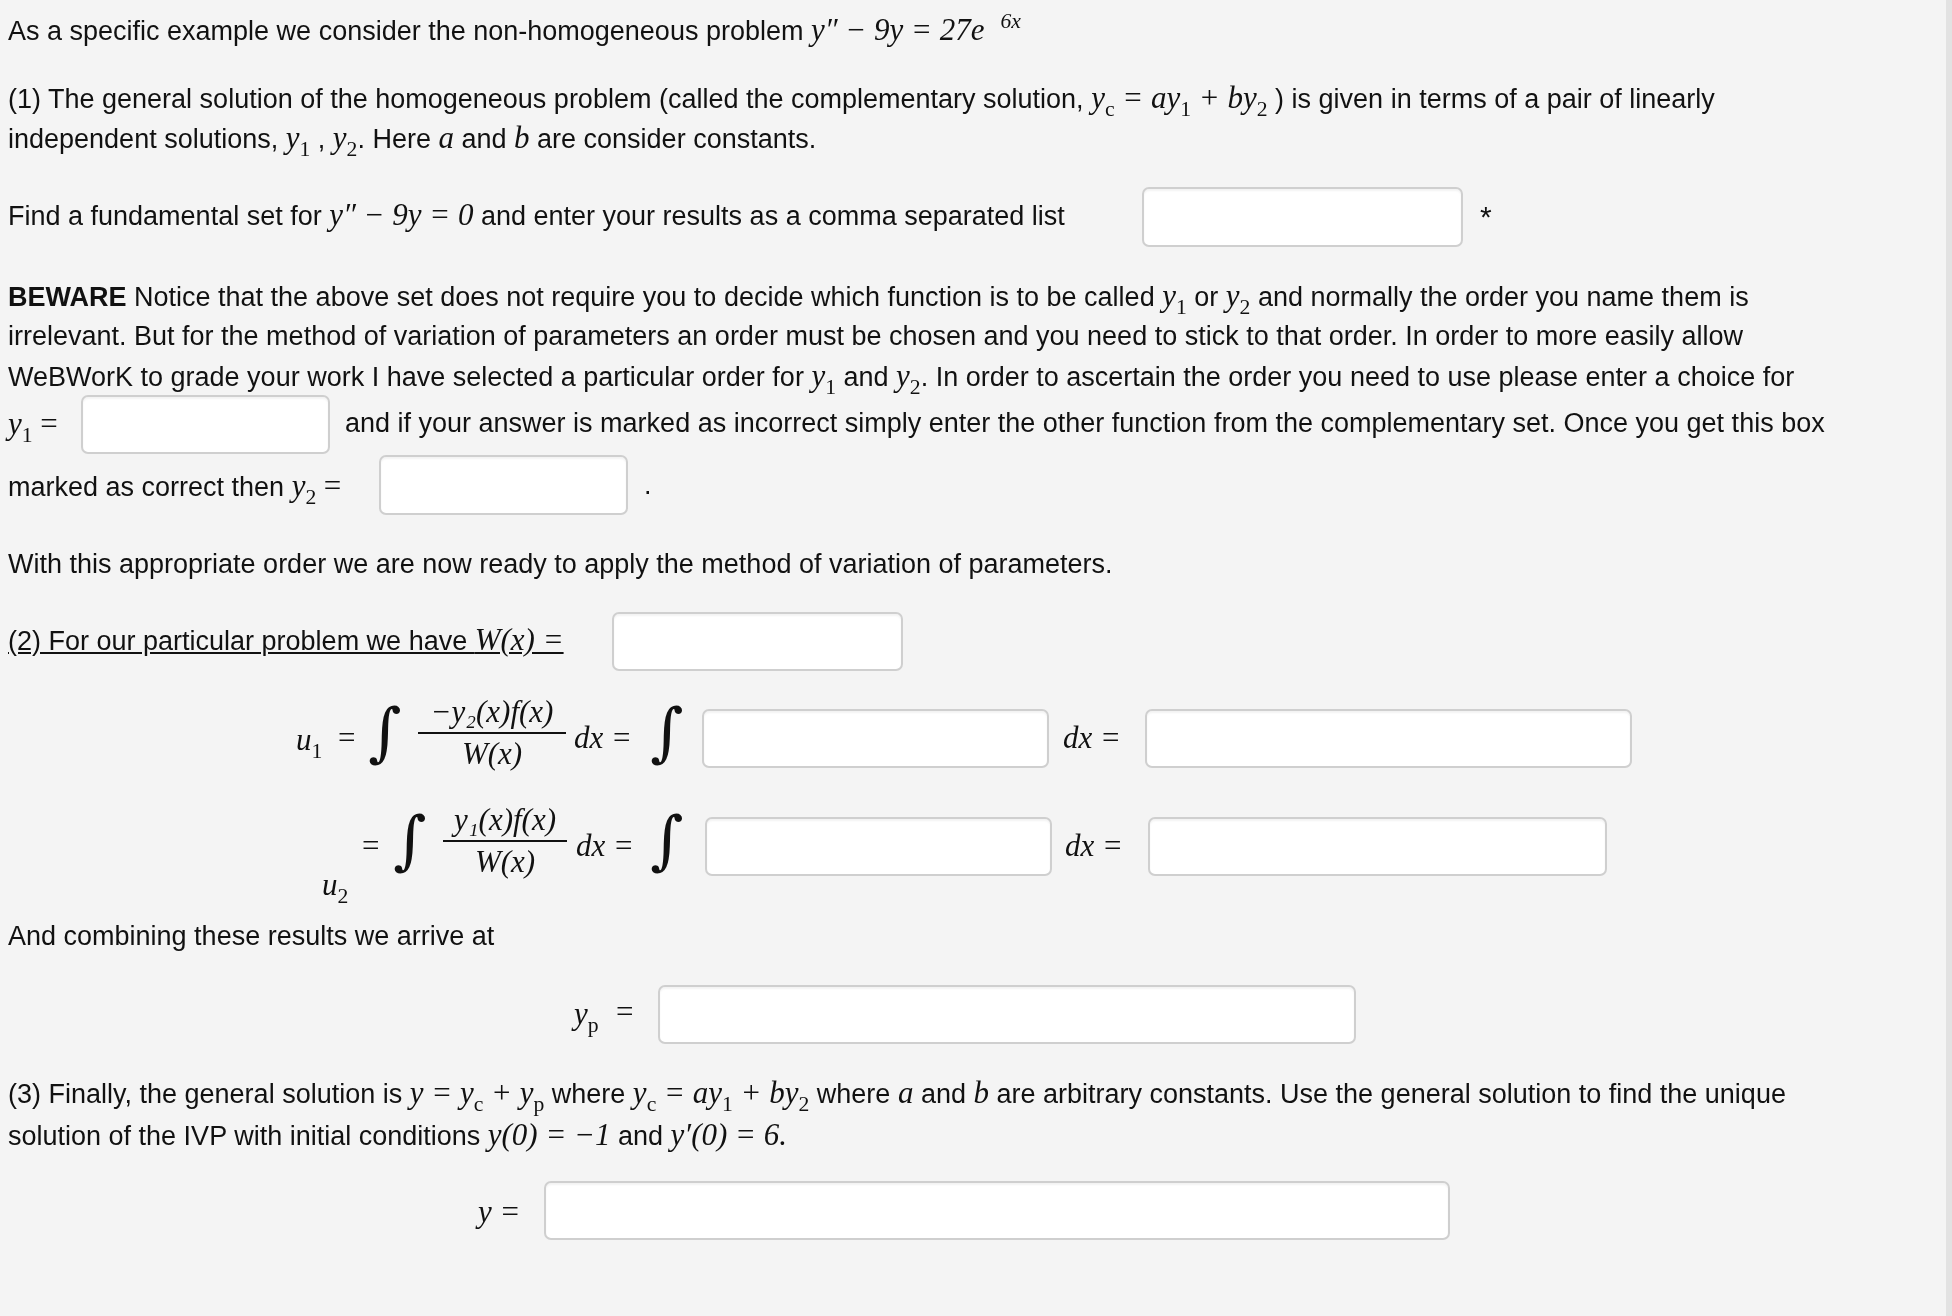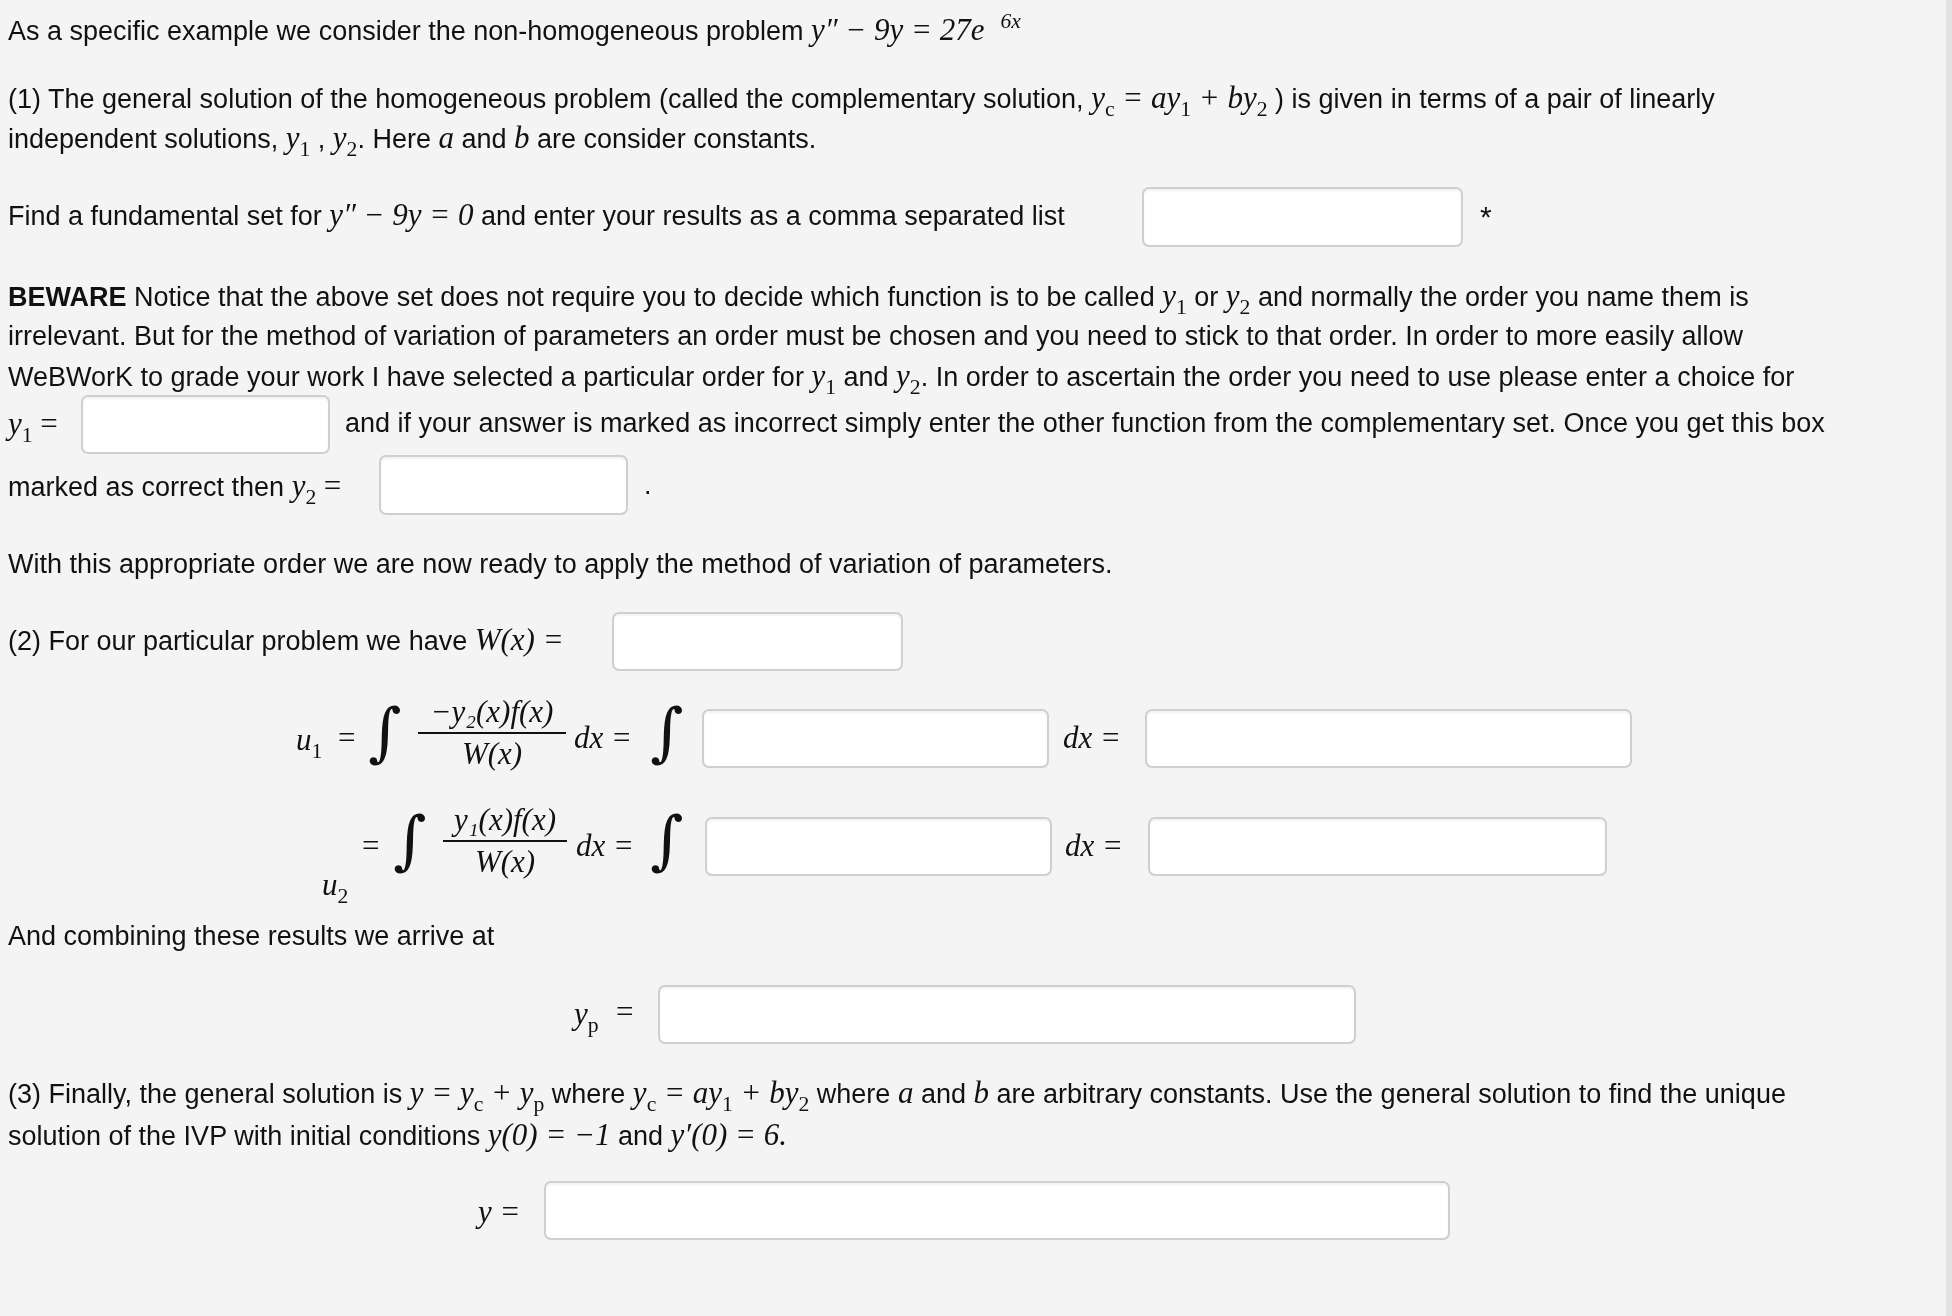--- a/index.html
+++ b/index.html
@@ -61,21 +61,21 @@
 <div class="abs m" style="left:8px; top:406px;">y<sub>1</sub> <span class="mr">=</span></div>
 <input class="inp" style="left: 81px; top: 395px; width: 249px; height: 59px;" value="">
 <div class="abs" style="left:345px; top:408px;">and if your answer is marked as incorrect simply enter the other function from the complementary set. Once you get this box</div>
 
 <div class="abs" style="left:8px; top:468px;"><span>marked as correct then </span><span class="m">y<sub>2</sub></span> <span class="mr">=</span></div>
 <input class="inp" style="left: 379px; top: 455px; width: 249px; height: 60px;" value="">
 <div class="abs" style="left:644px; top:470px;">.</div>
 
 <div class="line" style="top:548px;">With this appropriate order we are now ready to apply the method of variation of parameters.</div>
 
-<div class="line" style="top:624px;">
+<div class="line" style="top:624px;text-decoration:underline;">
   <span>(2) For our particular problem we have </span><span class="m">W(x) =</span>
 </div>
 <input class="inp" style="left: 612px; top: 612px; width: 291px; height: 59px;" value="">
 
 <div class="abs m" style="left:296px; top:722px;text-align:center;"><span>u</span><sub>1</sub></div>
 <div class="abs mr" style="left:338px; top:720px;">=</div>
 <div class="int" style="left:368px; top:700px;">∫</div>
 <div class="frac" style="left:418px; top:694px; width:148px;">
   <span class="num">−y₂(x)f(x)</span>
     <span class="bar"></span>

